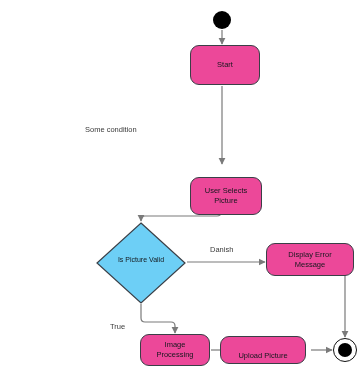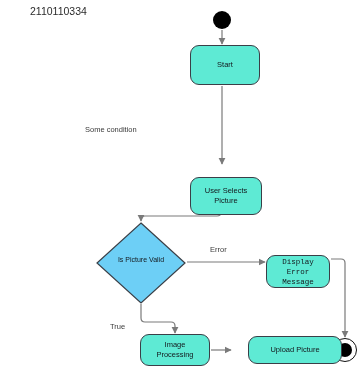--- a/index.html
+++ b/index.html
@@ -39,40 +39,40 @@
     font-size: 7.5px;
     color: #3a3a3a;
     white-space: nowrap;
   }
   .lbl-some-condition { left: 85px; top: 125px; text-align: right; }
   .lbl-false { left: 210px; top: 245px; }
   .lbl-true { left: 110px; top: 322px; }
 
   .node-box {
     position: absolute;
-    background: #5eead4;
+    background: #ec4899;
     border: 1px solid #3a3f47;
     border-radius: 9px;
     box-sizing: border-box;
     display: flex;
     align-items: center;
     justify-content: center;
     text-align: center;
     font-size: 7.5px;
     line-height: 10px;
     color: #14181d;
     padding: 2px;
   }
   .node-box span { display: block; }
 
   .box-start        { left: 190px; top: 45px;  width: 70px; height: 40px; }
   .box-user-selects { left: 190px; top: 177px; width: 72px; height: 38px; }
-  .box-display-err  { left: 266px; top: 255px; width: 64px; height: 33px; font-family: Liberation Mono, monospace; }
+  .box-display-err  { left: 266px; top: 243px; width: 88px; height: 33px; }
   .box-image-proc   { left: 140px; top: 334px; width: 70px; height: 32px; align-items: center; }
-  .box-upload       { left: 248px; top: 336px; width: 94px; height: 28px; }
+  .box-upload       { left: 220px; top: 336px; width: 86px; height: 28px; align-items: flex-end; }
 
   .diamond-wrap {
     position: absolute;
     left: 96px;
     top: 222px;
     width: 90px;
     height: 82px;
   }
   .diamond-label {
     position: absolute;
@@ -138,21 +138,20 @@
 
     <path d="M 211 350 L 231 350"></path>
 
     <path d="M 311 350 L 332 350"></path>
 
     <path d="M 331 259 L 341 259 Q 345 259 345 263 L 345 337"></path>
   </g>
 </svg>
 
 <div class="author-block">
-  <span class="author-id">2110110334</span>
 </div>
 
 <div class="terminal-node start-node"></div>
 
 <div class="terminal-node end-node">
   <div class="end-node-inner"></div>
 </div>
 
 <div class="node-box box-start">
   <span>Start</span>
@@ -184,14 +183,14 @@
     <span>Image</span>
     <span>Processing</span>
   </div>
 </div>
 
 <div class="node-box box-upload">
   <span>Upload Picture</span>
 </div>
 
 <div class="edge-label lbl-some-condition">Some condition</div>
-<div class="edge-label lbl-false">Error</div>
+<div class="edge-label lbl-false">Danish</div>
 <div class="edge-label lbl-true">True</div>
 
 </body></html>

